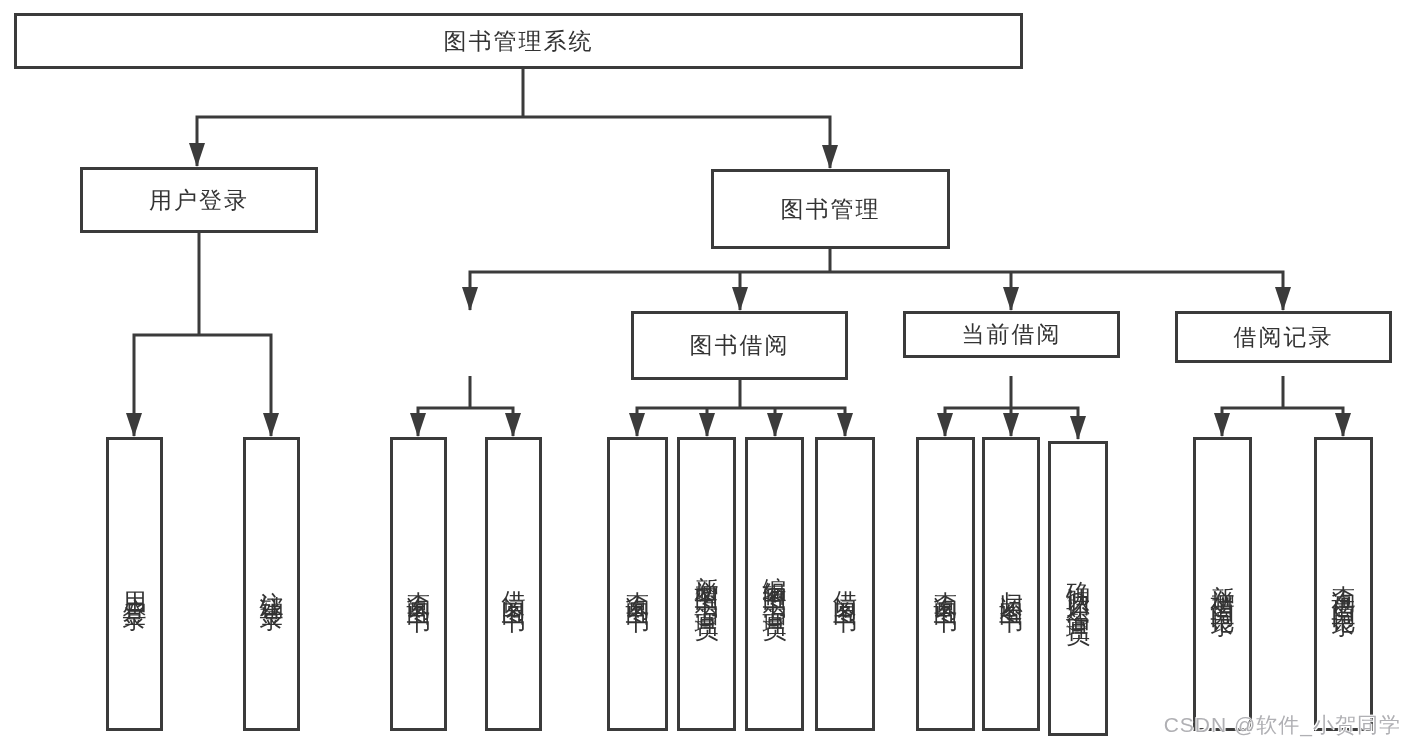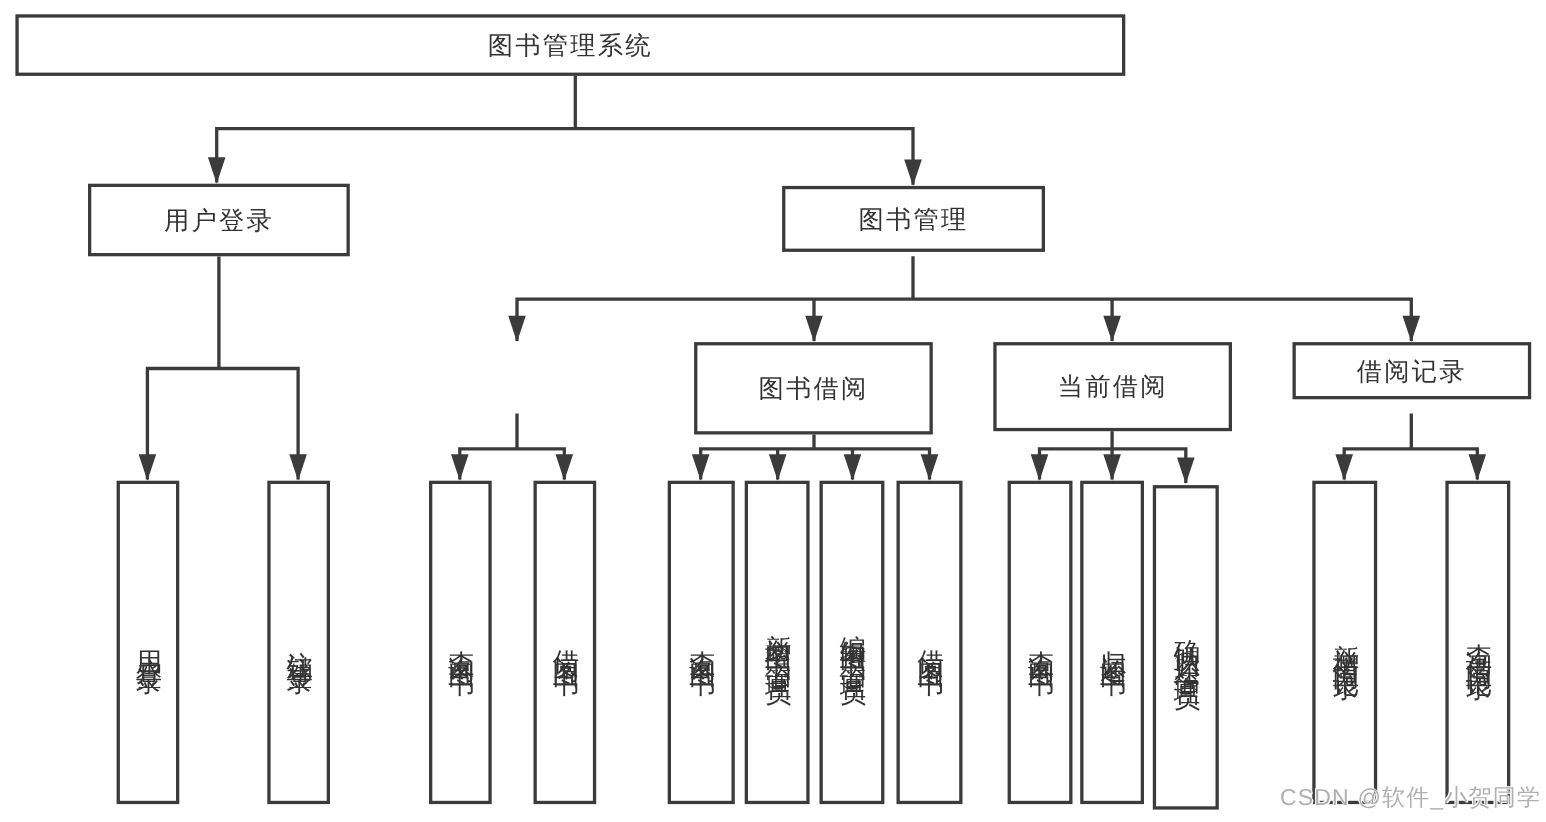--- a/index.html
+++ b/index.html
@@ -69,28 +69,28 @@
     </g>
   </svg>
 
   <div class="box" style="left:14px;top:13px;width:1009px;height:56px">
     <span class="lbl">图书管理系统</span>
   </div>
 
   <div class="box" style="left:80px;top:167px;width:238px;height:66px">
     <span class="lbl">用户登录</span>
   </div>
-  <div class="box" style="left:711px;top:169px;width:239px;height:60px">
+  <div class="box" style="left:711px;top:169px;width:239px;height:80px">
     <span class="lbl">图书管理</span>
   </div>
 
-  <div class="box" style="left:631px;top:311px;width:217px;height:84px">
+  <div class="box" style="left:631px;top:311px;width:217px;height:69px">
     <span class="lbl">图书借阅</span>
   </div>
-  <div class="box" style="left:903px;top:311px;width:217px;height:81px">
+  <div class="box" style="left:903px;top:311px;width:217px;height:47px">
     <span class="lbl">当前借阅</span>
   </div>
   <div class="box" style="left:1175px;top:311px;width:217px;height:52px">
     <span class="lbl">借阅记录</span>
   </div>
 
   <div class="box v" style="left:106px;top:437px;width:57px;height:294px">
     <span class="lbl">用户登录</span>
   </div>
   <div class="box v" style="left:243px;top:437px;width:57px;height:294px">

